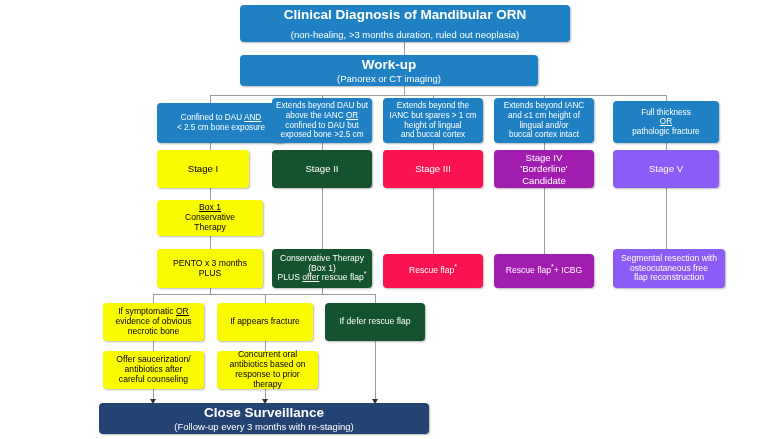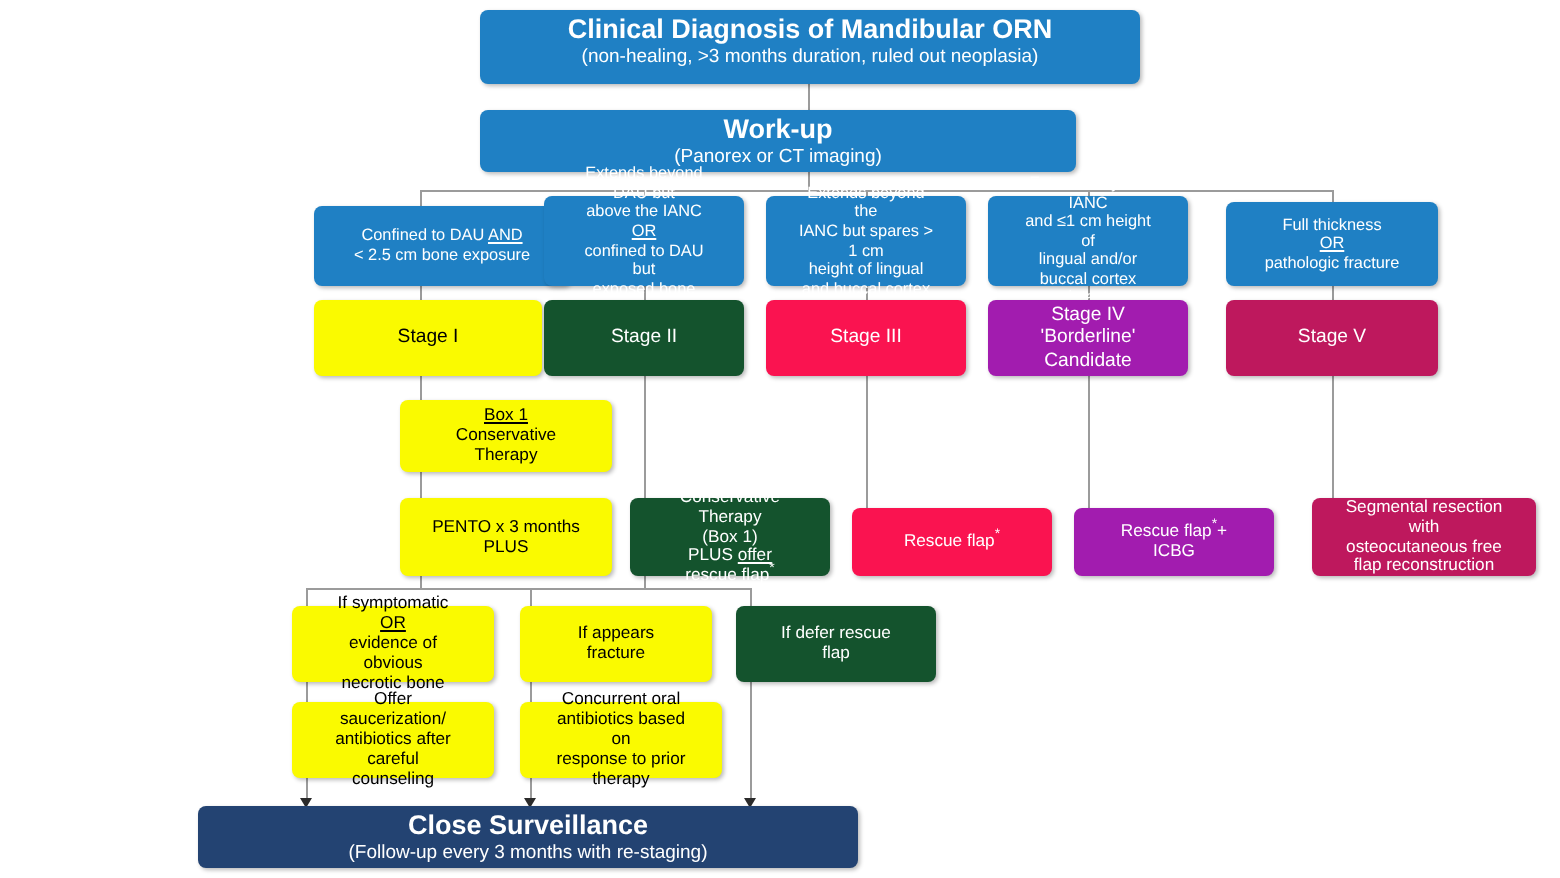--- a/index.html
+++ b/index.html
@@ -5,42 +5,42 @@
   html,body{margin:0;padding:0;background:#ffffff;}
   body{width:780px;height:439px;overflow:hidden;font-family:"Liberation Sans",sans-serif;}
   #stage{position:relative;width:780px;height:439px;background:#fff;}
 
   .box{
     position:absolute;
     box-sizing:border-box;
     border-radius:4px;
     display:flex;
     align-items:center;
-    justify-content:flex-start;
+    justify-content:space-between;
     text-align:center;
     line-height:1.16;
-    padding:2px 16px;
+    padding:2px 4px;
     box-shadow:1px 1px 2px rgba(0,0,0,.28);
     z-index:3;
   }
   .box .txt{display:block;width:100%;}
 
   .c-blue{background:#1F80C4;color:#ffffff;}
   .c-navy{background:#234372;color:#ffffff;}
   .c-yellow{background:#FAFA00;color:#000000;}
   .c-orange{background:#14532d;color:#ffffff;}
   .c-pink{background:#FA1350;color:#ffffff;}
   .c-orchid{background:#a21caf;color:#ffffff;}
-  .c-violet{background:#be185d;color:#ffffff;}
+  .c-violet{background:#8b5cf6;color:#ffffff;}
 
   .t-head{font-size:13.5px;font-weight:bold;}
   .t-sub{font-size:9.5px;font-weight:normal;}
   .t-crit{font-size:8.2px;}
   .t-stage{font-size:9.6px;}
-  .t-body{font-size:8.6px;margin-left:43px;}
+  .t-body{font-size:8.6px;}
 
   u{text-decoration:underline;}
   sup{font-size:7px;vertical-align:super;line-height:0;}
 
   
   .ln{position:absolute;background:#9b9b9b;z-index:1;}
   .lnv{width:1px;}
   .lnh{height:1px;}
   .arrow{
     position:absolute;width:0;height:0;z-index:2;
@@ -120,21 +120,21 @@
   </div>
 
   <div class="box c-blue t-crit" style="left:494px;top:98px;width:100px;height:45px;">
     <span class="txt"><span>Extends beyond IANC</span><br><span>and ≤1 cm height of</span><br><span>lingual and/or</span><br><span>buccal cortex intact</span></span>
   </div>
 
   <div class="box c-blue t-crit" style="left:613px;top:101px;width:106px;height:42px;">
     <span class="txt"><span>Full thickness</span><br><u>OR</u><br><span>pathologic fracture</span></span>
   </div>
 
-  <div class="box c-yellow t-stage" style="left:157px;top:150px;width:114px;height:38px;">
+  <div class="box c-yellow t-stage" style="left:157px;top:150px;width:92px;height:38px;">
     <span class="txt">Stage I</span>
   </div>
   <div class="box c-orange t-stage" style="left:272px;top:150px;width:100px;height:38px;">
     <span class="txt">Stage II</span>
   </div>
   <div class="box c-pink t-stage" style="left:383px;top:150px;width:100px;height:38px;">
     <span class="txt">Stage III</span>
   </div>
   <div class="box c-orchid t-stage" style="left:494px;top:150px;width:100px;height:38px;">
     <span class="txt"><span>Stage IV</span><br><span>'Borderline' Candidate</span></span>

